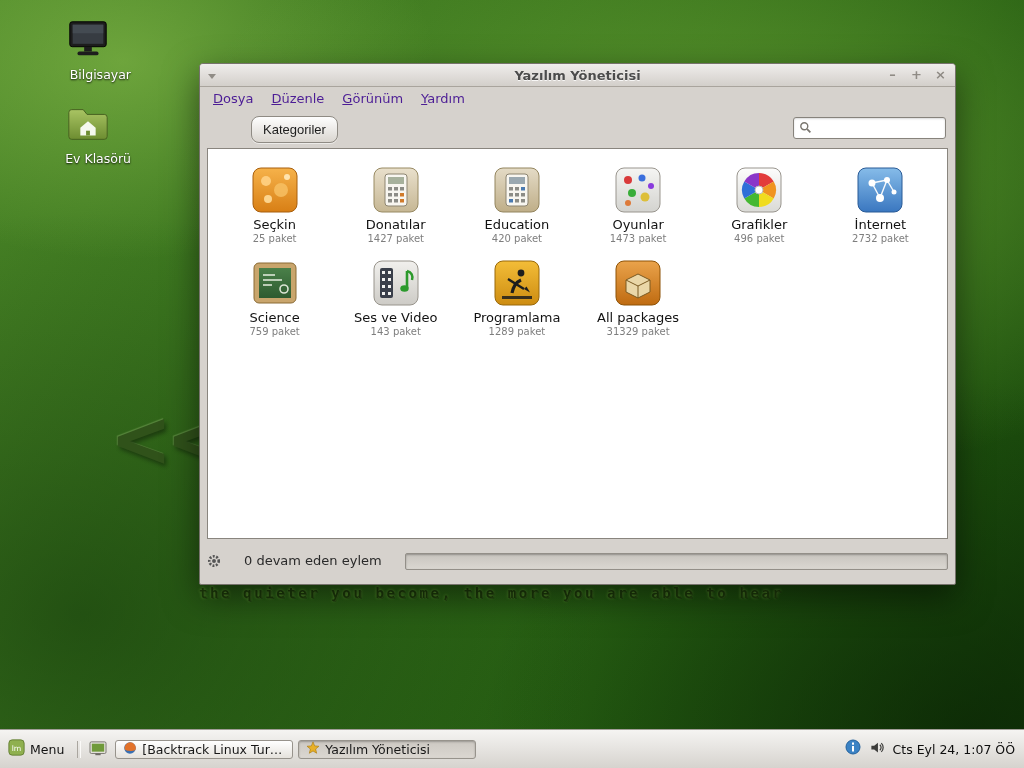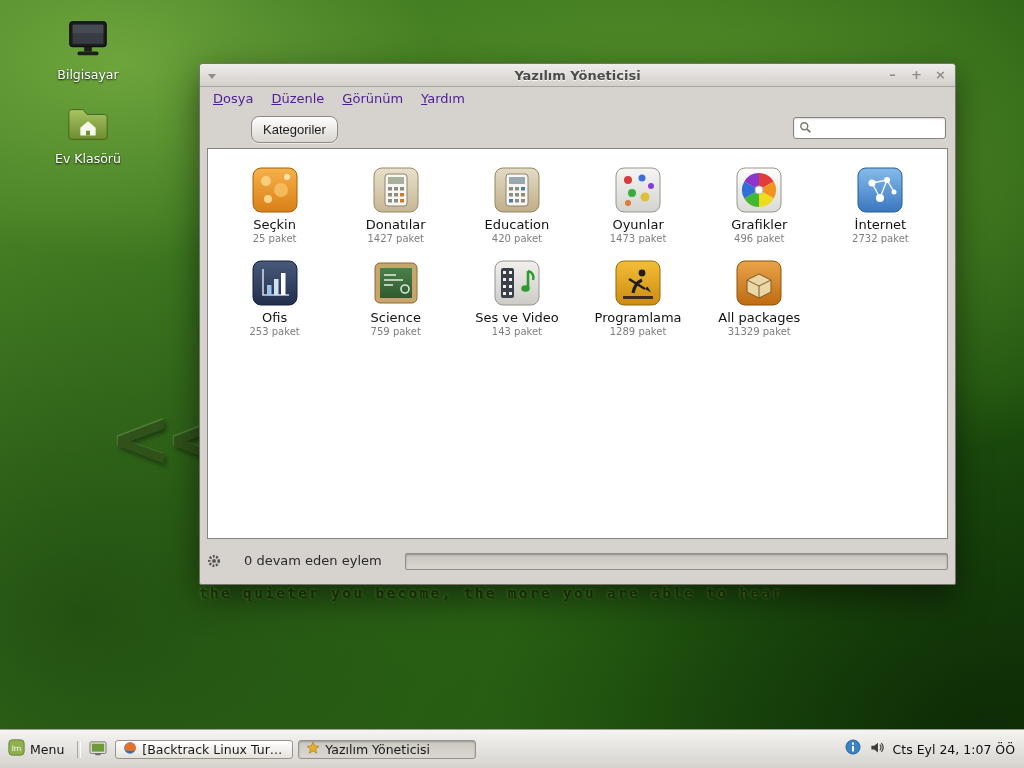--- a/index.html
+++ b/index.html
@@ -22,21 +22,21 @@
     color:#31501b; opacity:.85; transform:scaleY(1.05);
     text-shadow:2px 3px 4px rgba(0,0,0,.45), -1px -1px 1px rgba(205,235,165,.3);
   }
   .quote {
     position:absolute; left:199px; top:585px;
     font-family:"DejaVu Sans Mono","Liberation Mono",monospace;
     font-size:14px; font-weight:bold; letter-spacing:2.6px;
     color:#1d3b0b; text-shadow:0 0 3px rgba(115,175,60,.95), 1px 1px 0 rgba(0,0,0,.35);
     white-space:nowrap;
   }
-  .dicon { position:absolute; width:86px; text-align:center; color:#fff;
+  .dicon { position:absolute; width:86px; text-align:right; color:#fff;
     font-size:12.5px; text-shadow:0 1px 2px rgba(0,0,0,.9); cursor:default; }
   .dicon .ic { height:48px; display:flex; align-items:center; justify-content:center; margin-bottom:3px; }
   #di-computer { left:45px; top:16px; }
   #di-home     { left:45px; top:100px; }
 
   
   .window {
     position:absolute; left:199px; top:63px; width:757px; height:522px;
     background:#d6d2cd; border:1px solid #76726c; border-radius:4px 4px 2px 2px;
     box-shadow:0 12px 34px rgba(0,0,0,.5);
@@ -330,39 +330,20 @@
             <circle cx="16" cy="17" r="3.5" fill="#fff"></circle>
             <circle cx="31" cy="14" r="3" fill="#fff"></circle>
             <circle cx="24" cy="32" r="4" fill="#fff"></circle>
             <circle cx="38" cy="26" r="2.5" fill="#fff"></circle>
           </svg>
         </div>
         <div class="cat-name">İnternet</div>
         <div class="cat-count">2732 paket</div>
       </div>
 
-      <div class="cat">
-        <div class="cat-icon">
-          <svg viewBox="0 0 48 48" width="48" height="48">
-            <defs>
-                <linearGradient id="gOff" x1="0" y1="0" x2="0" y2="1">
-              <stop offset="0" stop-color="#47597b"></stop>
-                  <stop offset="1" stop-color="#212f4c"></stop>
-                </linearGradient>
-              </defs>
-            <rect x="2" y="2" width="44" height="44" rx="8" fill="url(#gOff)" stroke="#15203a"></rect>
-            <path d="M12 10 V36 H38" stroke="#cfd6e2" stroke-width="1.6" fill="none"></path>
-            <rect x="16" y="26" width="4.5" height="10" fill="#9fc3e8"></rect>
-            <rect x="23" y="20" width="4.5" height="16" fill="#cfe2f5"></rect>
-            <rect x="30" y="14" width="4.5" height="22" fill="#ffffff"></rect>
-          </svg>
-        </div>
-        <div class="cat-name">Ofis</div>
-        <div class="cat-count">253 paket</div>
-      </div>
 
       <div class="cat">
         <div class="cat-icon">
           <svg viewBox="0 0 48 48" width="48" height="48">
             <defs>
                 <linearGradient id="gSci" x1="0" y1="0" x2="0" y2="1">
               <stop offset="0" stop-color="#4a8049"></stop>
                   <stop offset="1" stop-color="#2e5b30"></stop>
                 </linearGradient>
               </defs>

